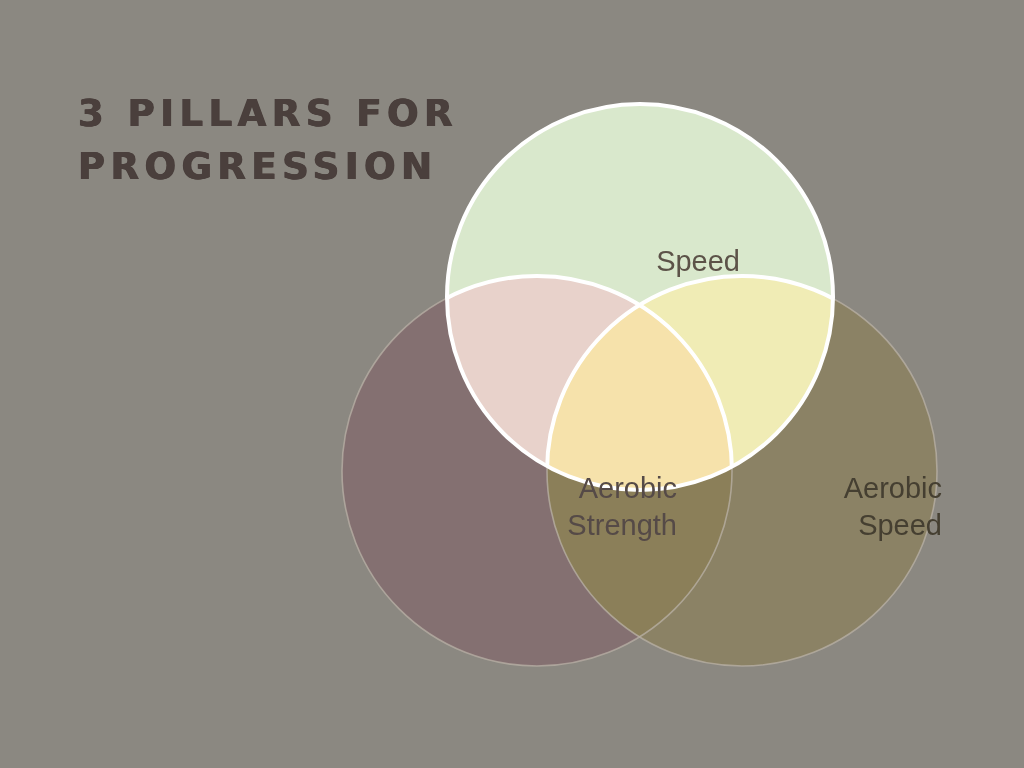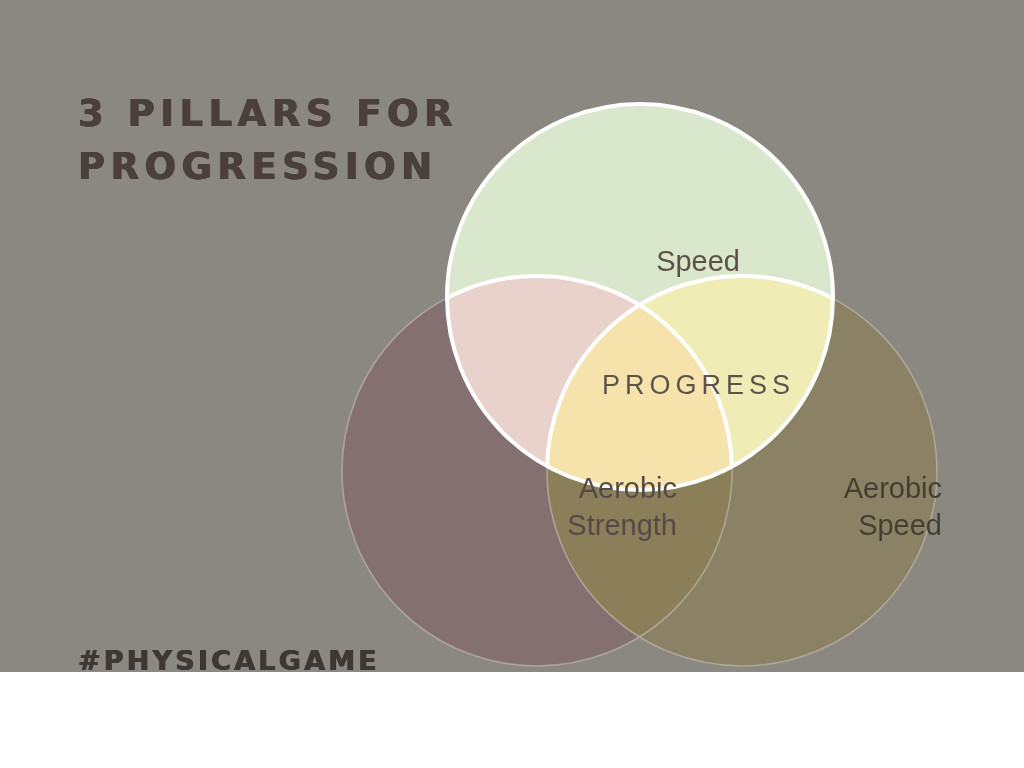--- a/index.html
+++ b/index.html
@@ -8,21 +8,21 @@
   }
   body {
     width: 1024px;
     height: 768px;
     overflow: hidden;
     font-family: "Liberation Sans", sans-serif;
   }
   #slide {
     position: relative;
     width: 1024px;
-    height: 672px;
+    height: 768px;
     background: #8b8881;
   }
   #venn-svg {
     position: absolute;
     left: 0;
     top: 0;
     width: 1024px;
     height: 768px;
   }
   .headline {
@@ -148,23 +148,21 @@
       <circle cx="537" cy="471" r="195" fill="none" stroke="#ffffff" stroke-width="4"></circle>
       <circle cx="742" cy="471" r="195" fill="none" stroke="#ffffff" stroke-width="4"></circle>
     </g>
   </svg>
 
   <div class="headline">3 Pillars for
 Progression</div>
 
   <div class="venn-label" id="label-speed">Speed</div>
 
-  <div class="venn-label" id="label-progress">PROGRESS</div>
 
   <div class="venn-label" id="label-aerobic-strength">Aerobic
 Strength</div>
 
   <div class="venn-label" id="label-aerobic-speed">Aerobic
 Speed</div>
 
-  <div class="hashtag">#PhysicalGame</div>
 
 </div>
 
 </body></html>

